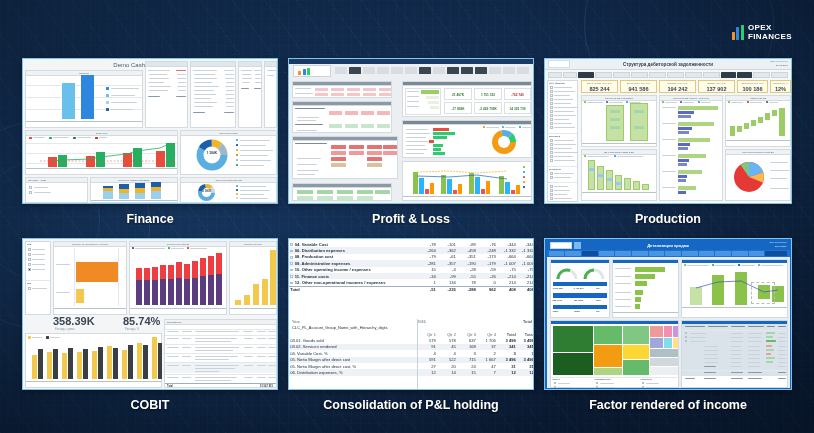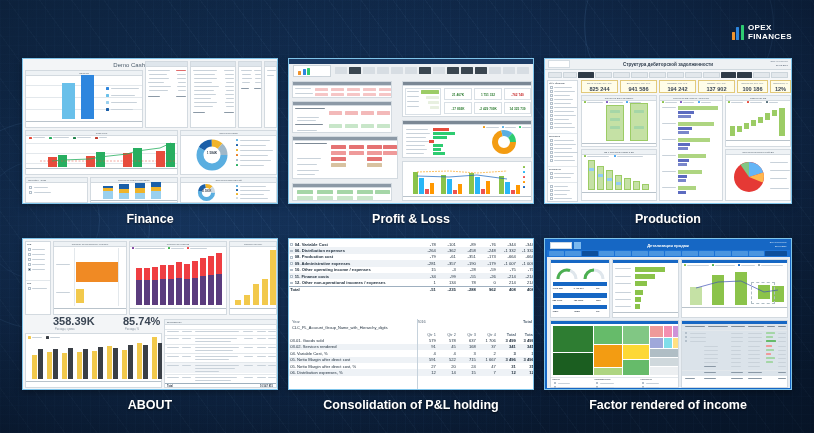--- a/index.html
+++ b/index.html
@@ -866,21 +866,21 @@
       <div class="txtline" style="left:30px;top:57px;width:42px"></div>
       <div class="txtline" style="left:79px;top:57px;width:9px"></div>
       <div class="txtline" style="left:92px;top:57px;width:9px"></div>
       <div class="txtline" style="left:103px;top:57px;width:8px"></div>
     <div class="txtline" style="left:30px;top:60px;width:36px"></div>
     <div class="ln" style="top:63px;background:#9fb0bd"></div>
     <div style="position:absolute;left:2px;top:64.5px;font-size:2.6px;color:#3b4654;font-weight:bold">Total</div>
     <div style="position:absolute;right:3px;top:64.5px;font-size:2.6px;color:#3b4654;font-weight:bold">10 547 815</div>
   </div>
 </div>
-<div class="caption" style="left:22px;top:398px;width:256px">ABOUT</div>
+<div class="caption" style="left:22px;top:398px;width:256px">COBIT</div>
 
 <div class="panel" id="p5">
 
   <div style="position:absolute;left:0;top:2px;width:246px">
     <table class="ctbl">
       <colgroup>
           <col style="width:128px">
           <col style="width:20px">
           <col style="width:20px">
           <col style="width:20px">

